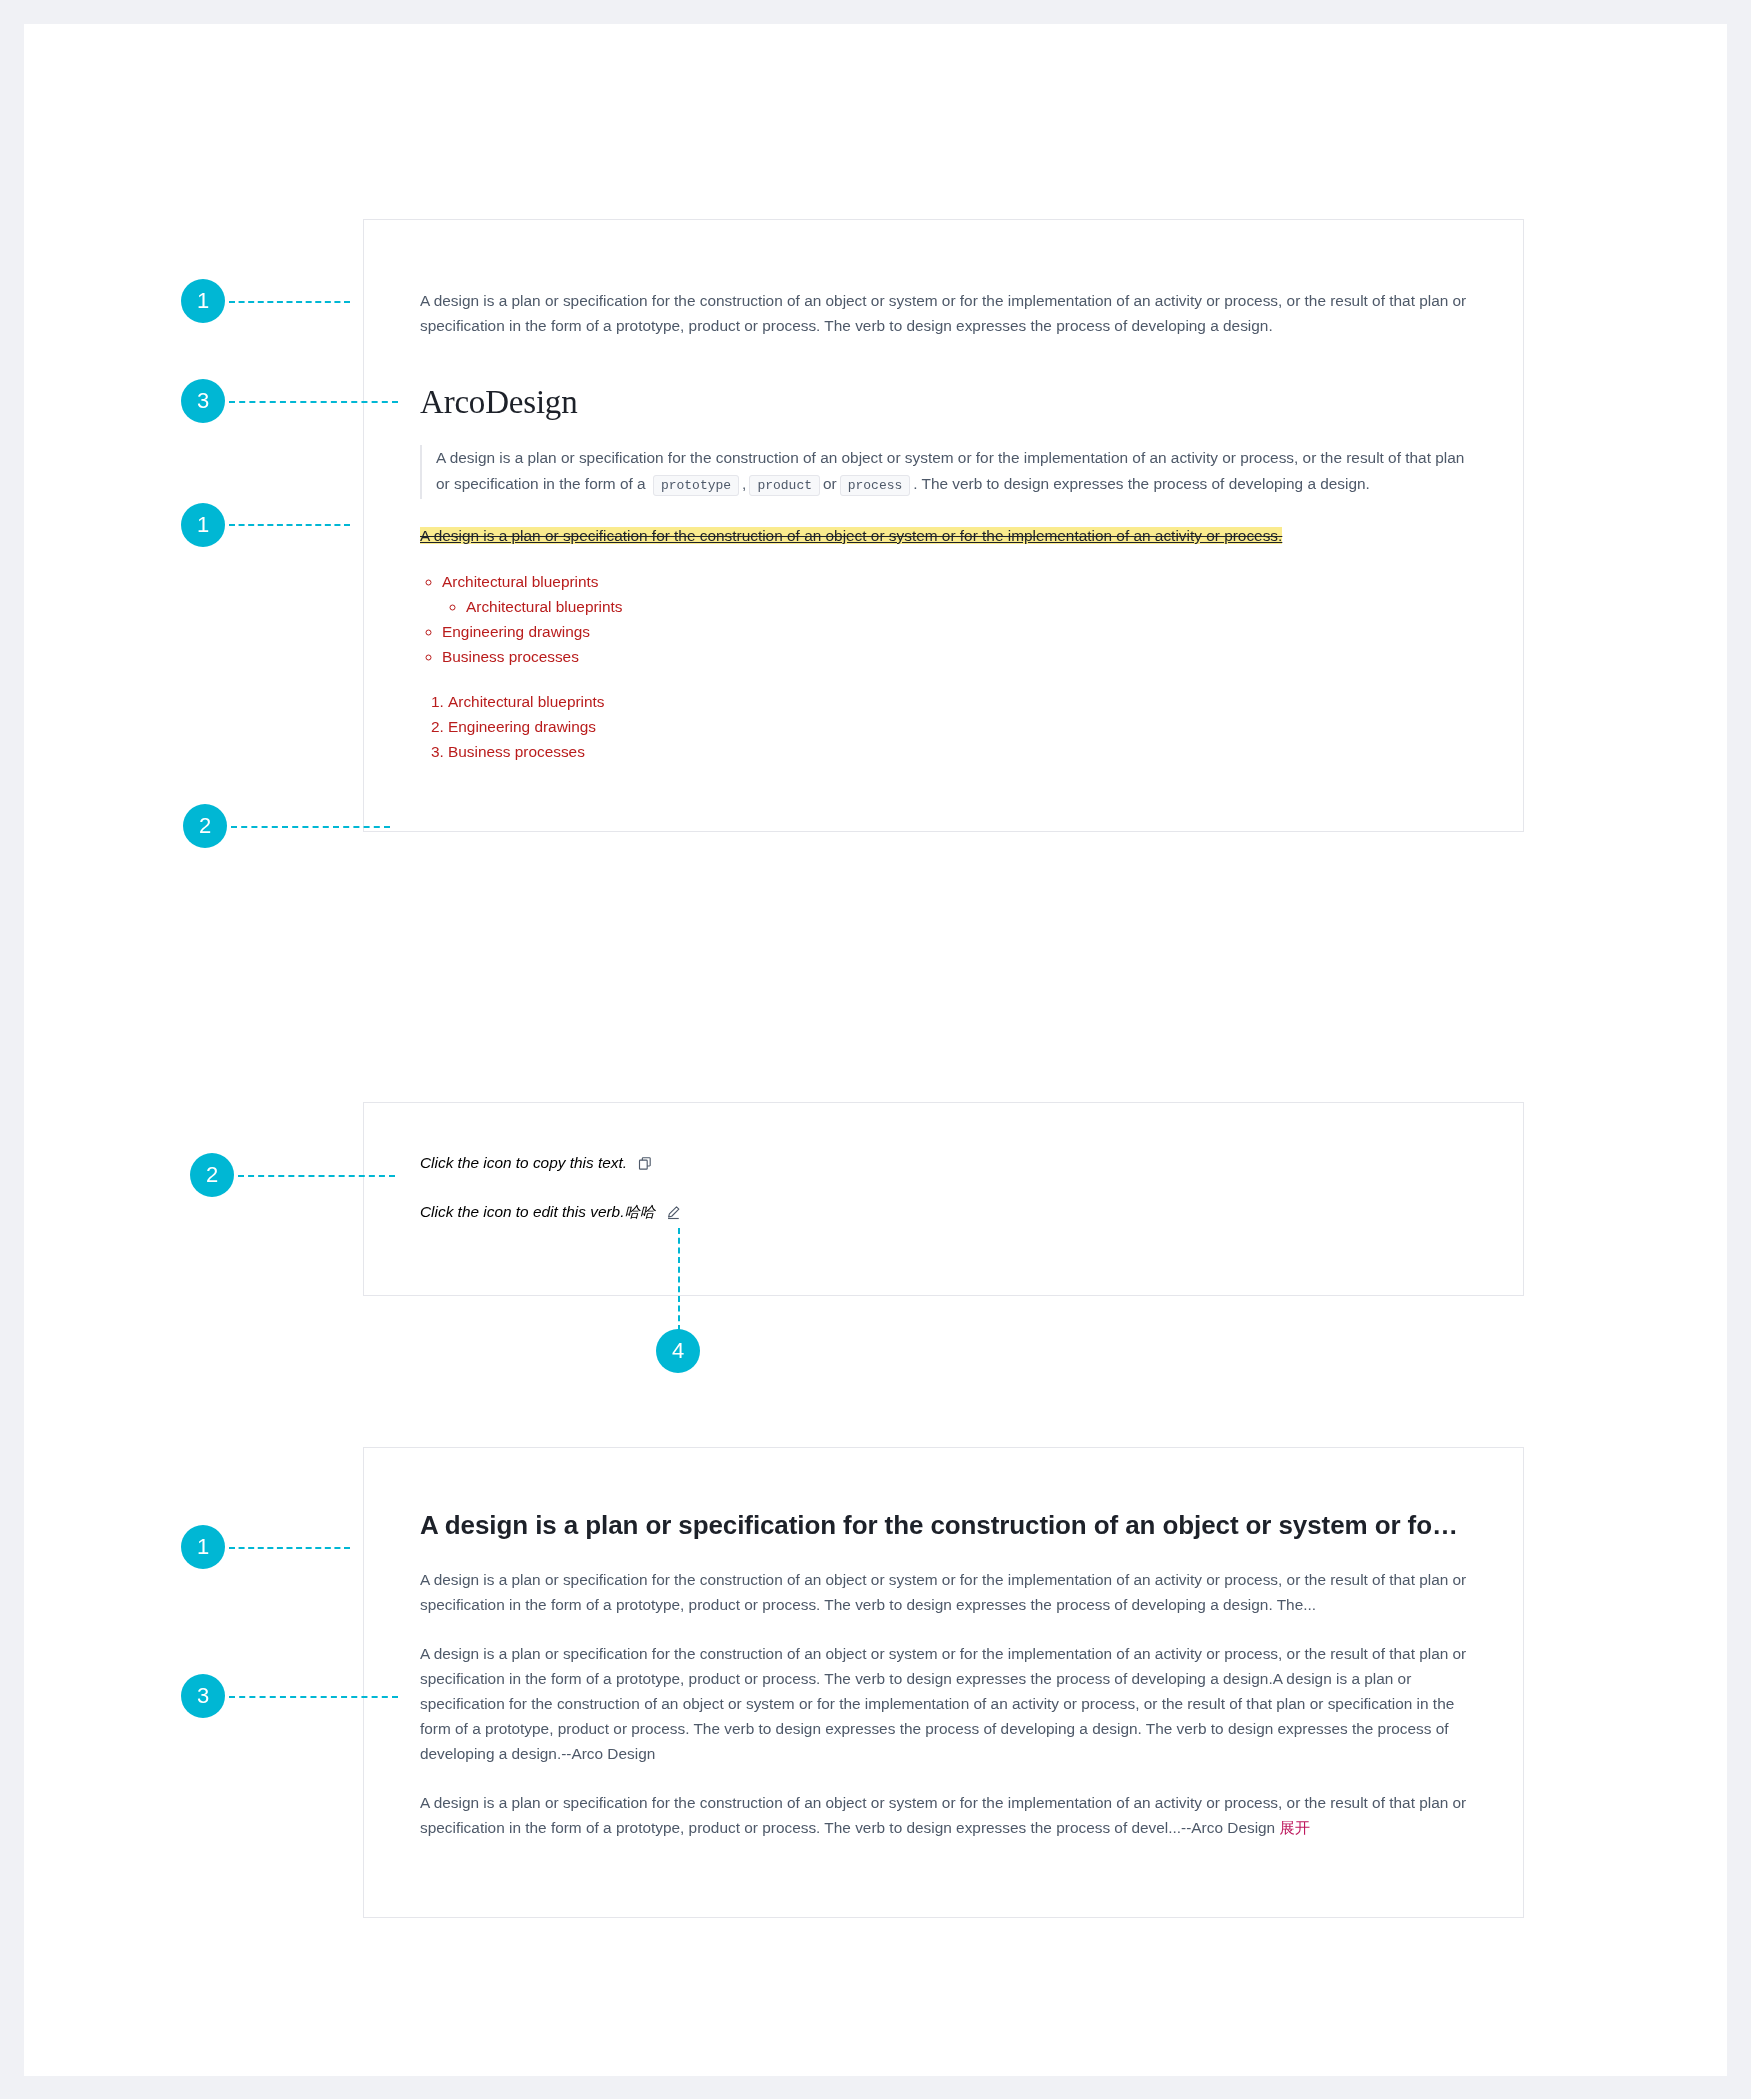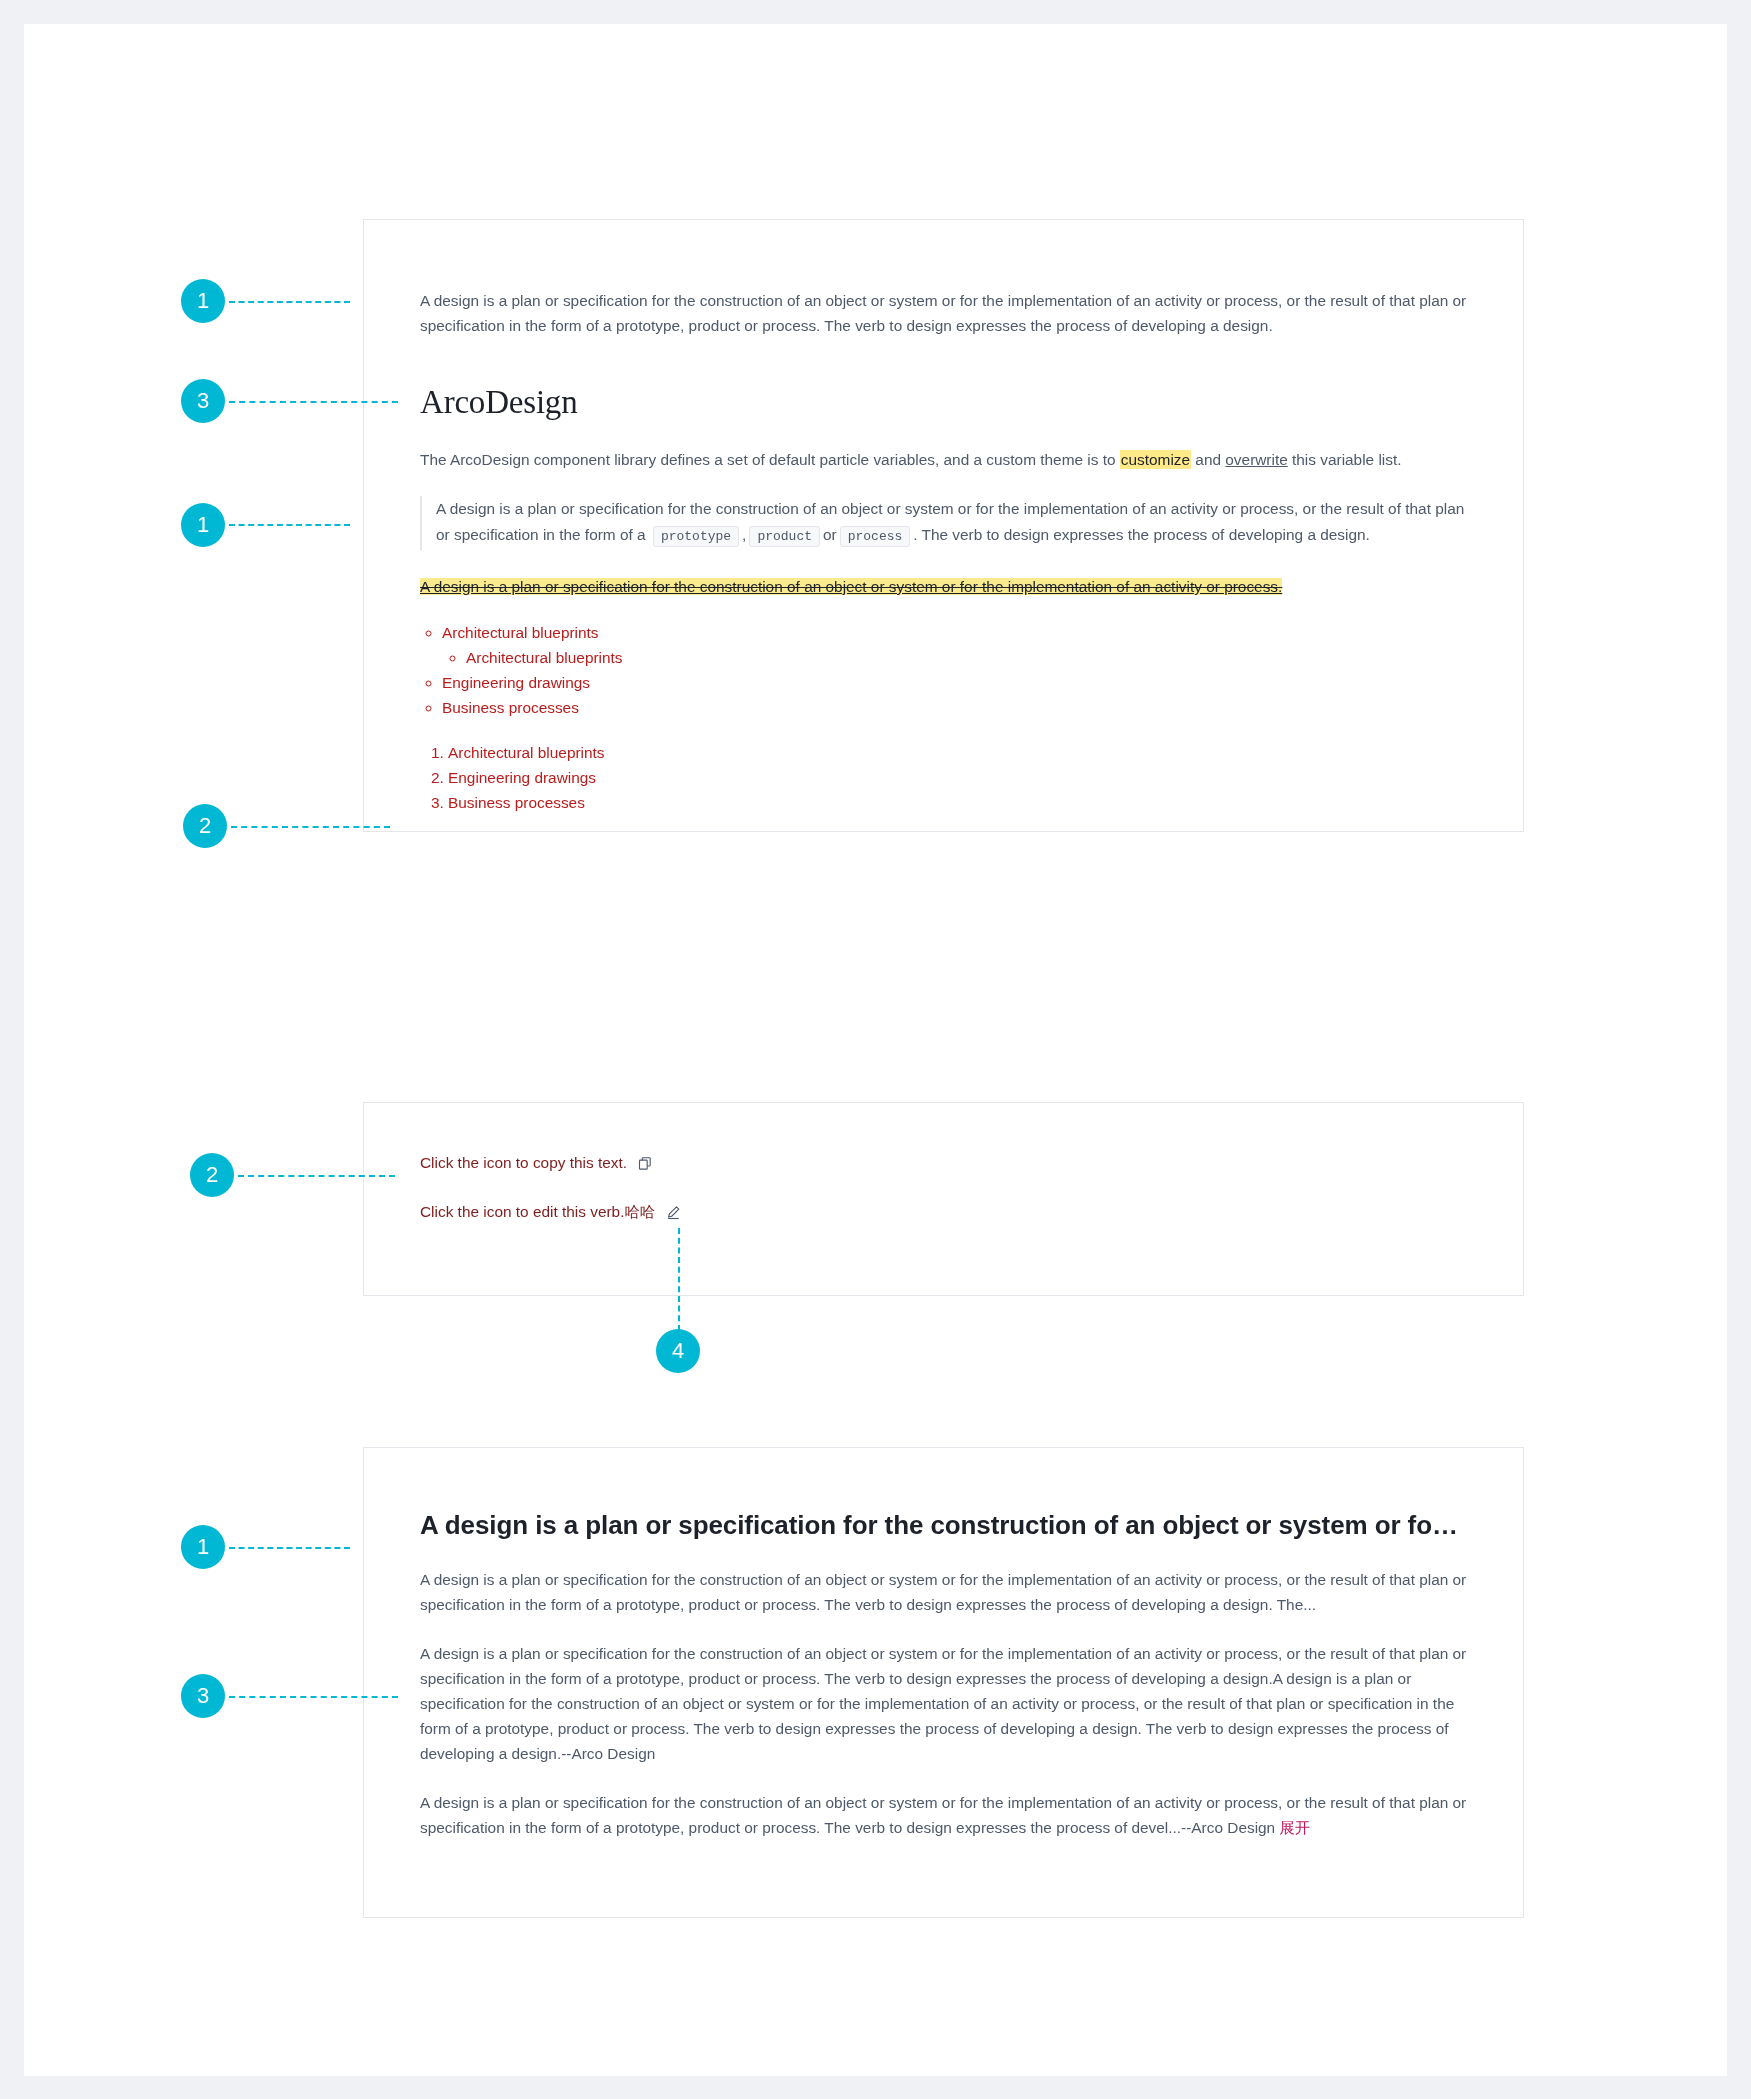--- a/index.html
+++ b/index.html
@@ -132,24 +132,25 @@
     color: #b91c1c;
   }
   ol.arco-list {
     margin: 0;
     padding-left: 28px;
   }
 
   .icon-line {
     font-size: 15.4px;
     line-height: 22px;
-    color: #7f1d1d;
+    color: #000000;
     display: flex;
     align-items: center;
     gap: 9px;
+    font-style: italic;
   }
   .icon-btn {
     display: inline-flex;
     align-items: center;
     justify-content: center;
     width: 18px; height: 18px;
     color: #4e5969;
     cursor: pointer;
   }
 
@@ -202,23 +203,20 @@
     <div class="inner" style="padding-top:42px;">
 
 
       <p class="body" style="margin-top:26px;">
         <span>A design is a plan or specification for the construction of an object or system or for the implementation of an activity or process, or the result of that plan or specification in the form of a prototype, product or process. The verb to design expresses the process of developing a design.</span>
       </p>
 
 
       <h2 class="doc-title" style="margin-top:46px;font-family:Liberation Serif, serif;">ArcoDesign</h2>
 
-      <p class="body" style="margin-top:26px;">
-        <span>The ArcoDesign component library defines a set of default particle variables, and a custom theme is to </span><mark class="hl">customize</mark><span> and </span><u class="ul">overwrite</u><span> this variable list.</span>
-      </p>
 
       <blockquote class="quote" style="margin-top:24px;">
         <span>A design is a plan or specification for the construction of an object or system or for the implementation of an activity or process, or the result of that plan or specification in the form of a </span><code class="tag">prototype</code><span>,</span><code class="tag">product</code><span>or</span><code class="tag">process</code><span>. The verb to design expresses the process of developing a design.</span>
       </blockquote>
 
       <div style="margin-top:26px;">
         <span class="strike-line">A design is a plan or specification for the construction of an object or system or for the implementation of an activity or process.</span>
       </div>
 
       <ul class="arco-list" style="margin-top:22px;">

